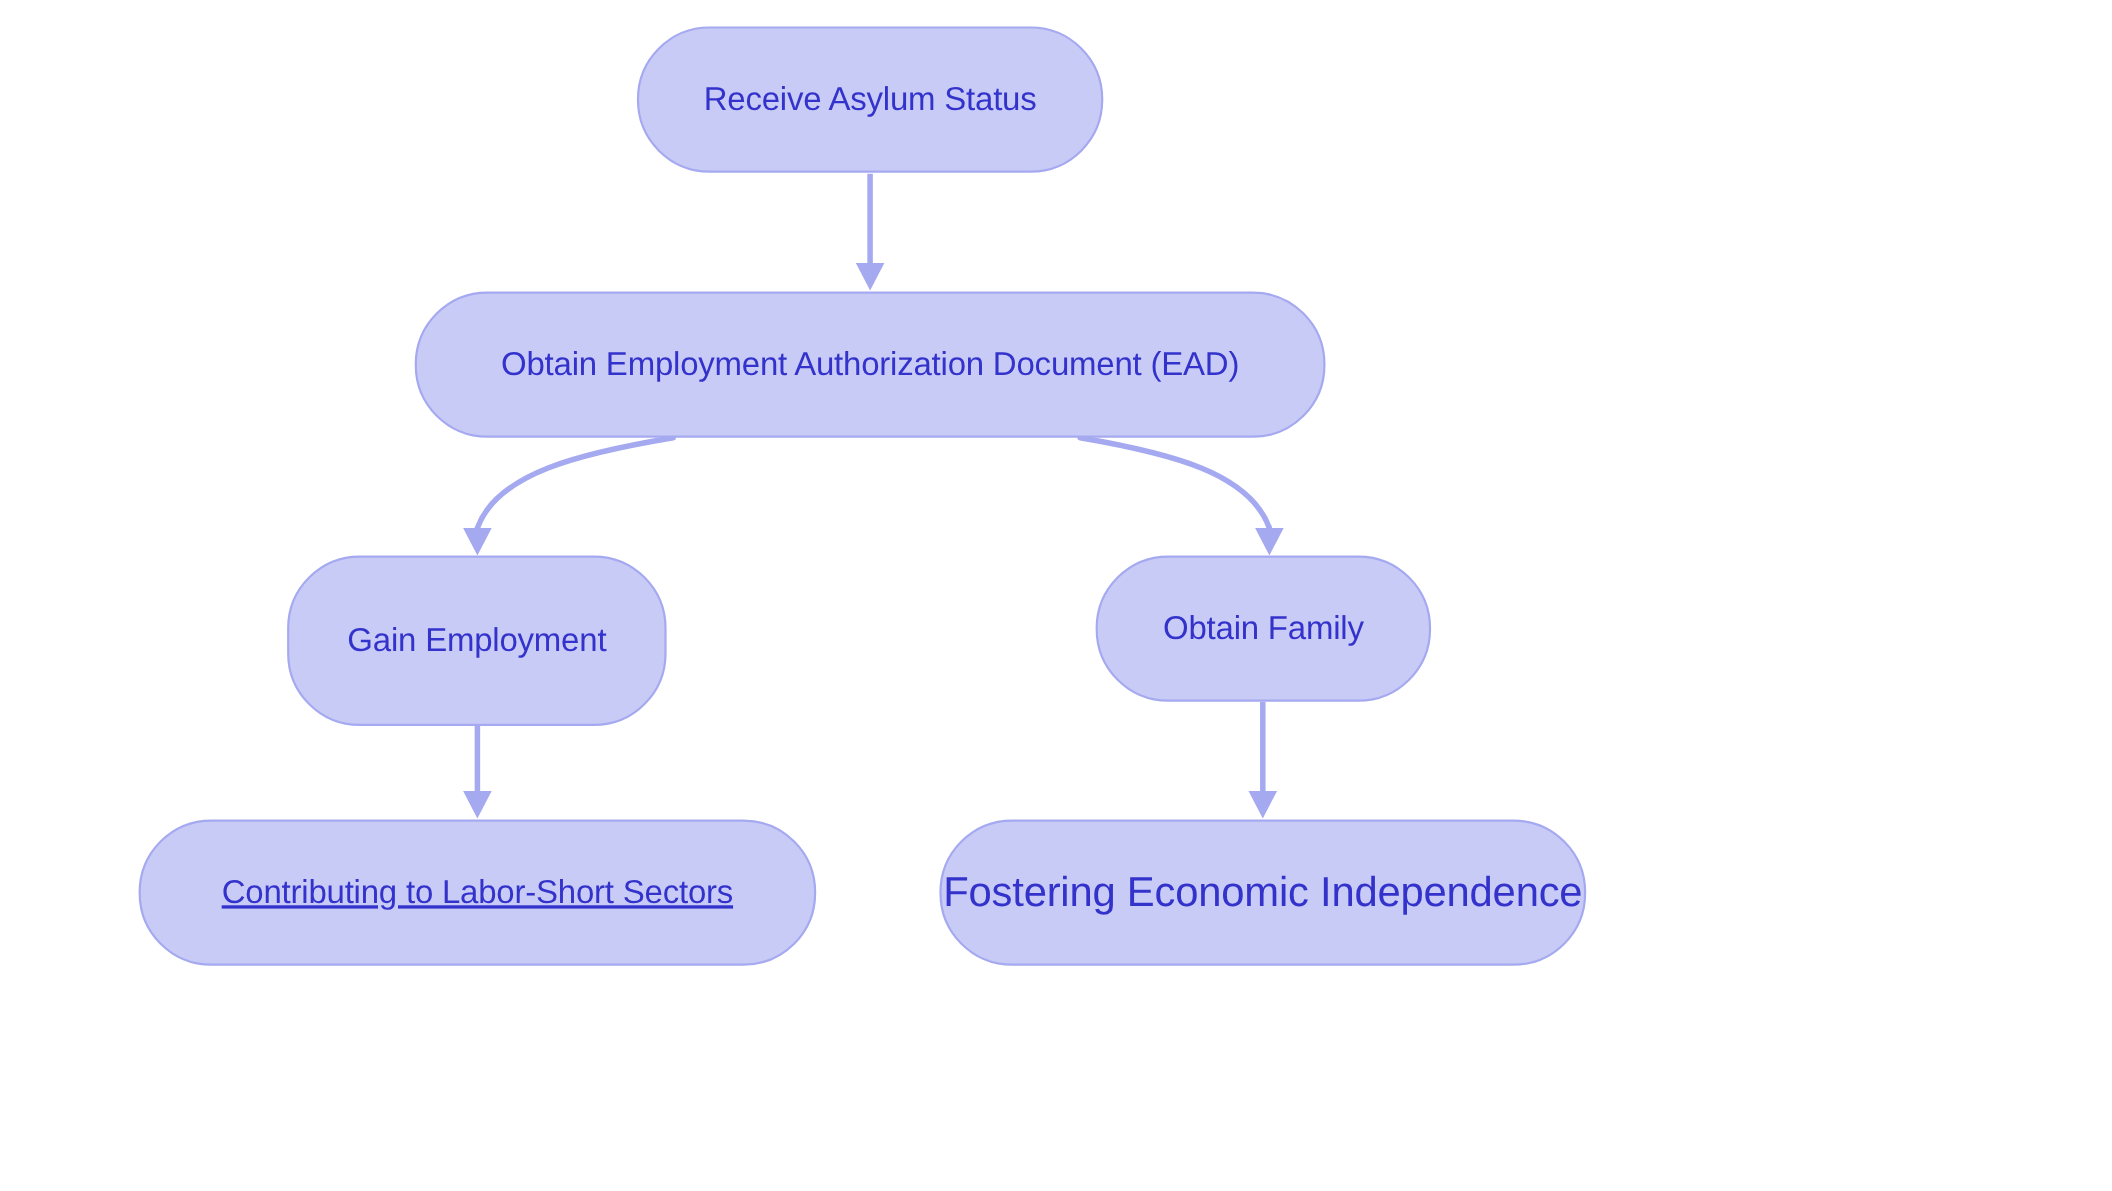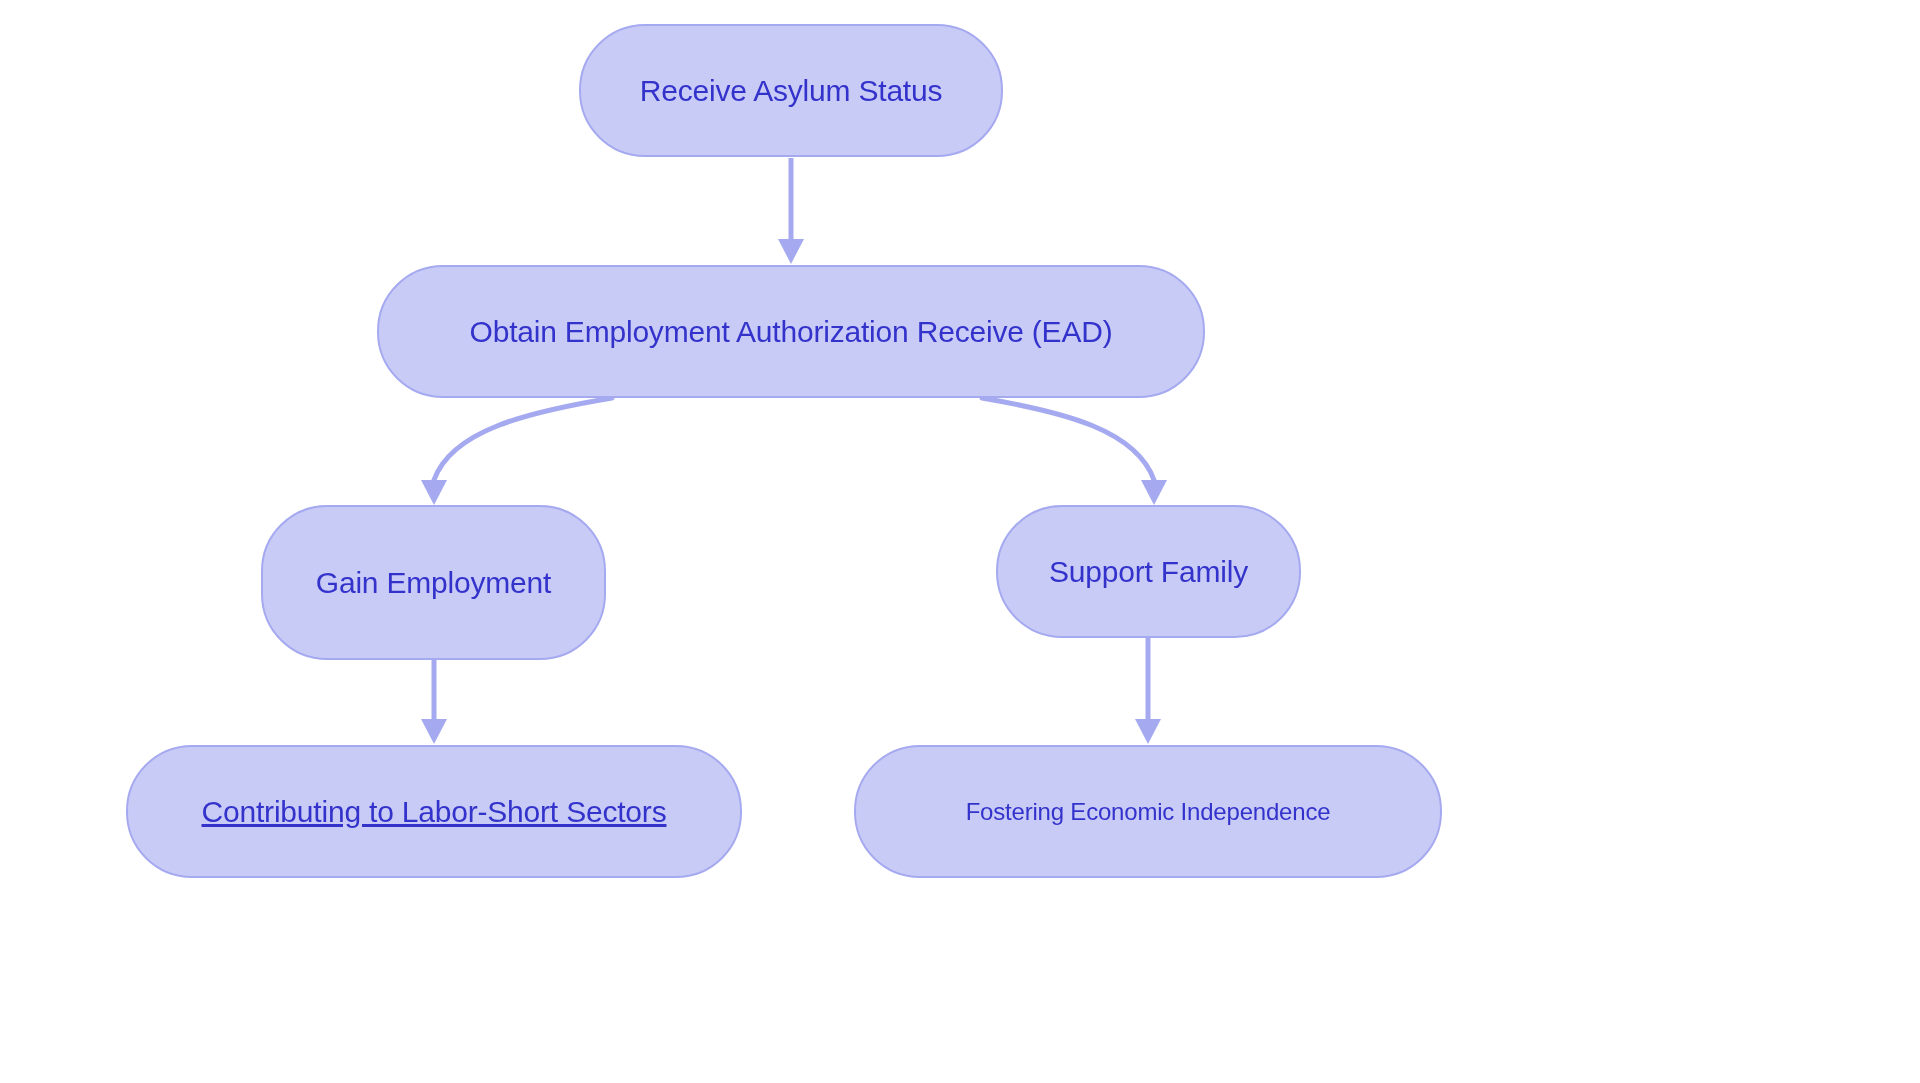--- a/index.html
+++ b/index.html
@@ -66,21 +66,21 @@
   }
   #node-labor-short {
     left: 126px;  top: 733px;  width: 616px; height: 133px;
     border-radius: 66px;
     font-size: 30px;
     text-decoration: underline;
   }
   #node-economic-independence {
     left: 854px;  top: 733px;  width: 588px; height: 133px;
     border-radius: 66px;
-    font-size: 24px;
+    font-size: 38px;
   }
 </style>
 </head>
 <body>
 
 <div id="canvas">
 
   <svg id="edge-layer" viewBox="0 0 1920 1083" width="1920" height="1083" xmlns="http://www.w3.org/2000/svg">
 
     <g>
@@ -107,29 +107,29 @@
       <path d="M 1148 626 L 1148 709" stroke="#a5aaf0" stroke-width="5" fill="none"></path>
       <path d="M 1135 707 L 1161 707 L 1148 732 Z" fill="#a5aaf0"></path>
     </g>
   </svg>
 
   <div class="node" id="node-receive-asylum">
     <span class="node-label">Receive Asylum Status</span>
   </div>
 
   <div class="node" id="node-obtain-ead">
-    <span class="node-label">Obtain Employment Authorization Receive (EAD)</span>
+    <span class="node-label">Obtain Employment Authorization Document (EAD)</span>
   </div>
 
   <div class="node" id="node-gain-employment">
     <span class="node-label">Gain Employment</span>
   </div>
 
   <div class="node" id="node-support-family">
-    <span class="node-label">Support Family</span>
+    <span class="node-label">Obtain Family</span>
   </div>
 
   <div class="node" id="node-labor-short">
     <span class="node-label">Contributing to Labor-Short Sectors</span>
   </div>
 
   <div class="node" id="node-economic-independence">
     <span class="node-label">Fostering Economic Independence</span>
   </div>
 

